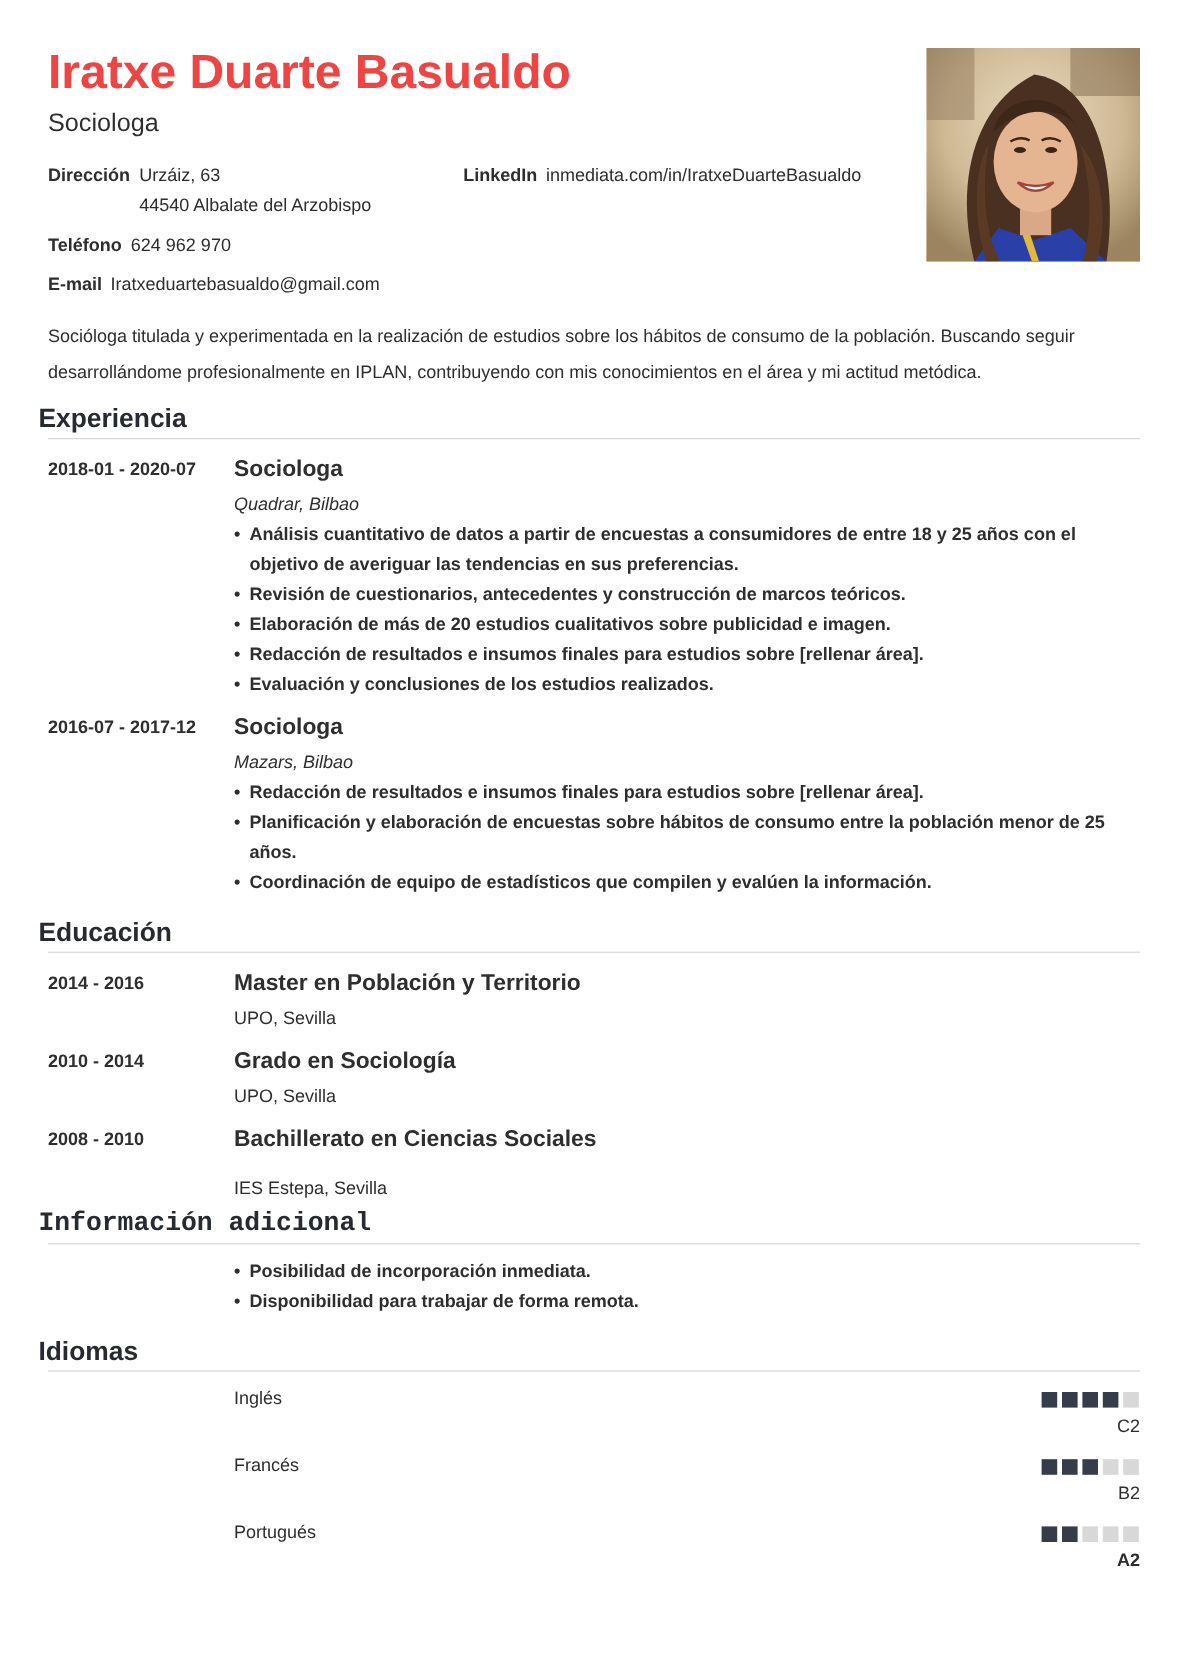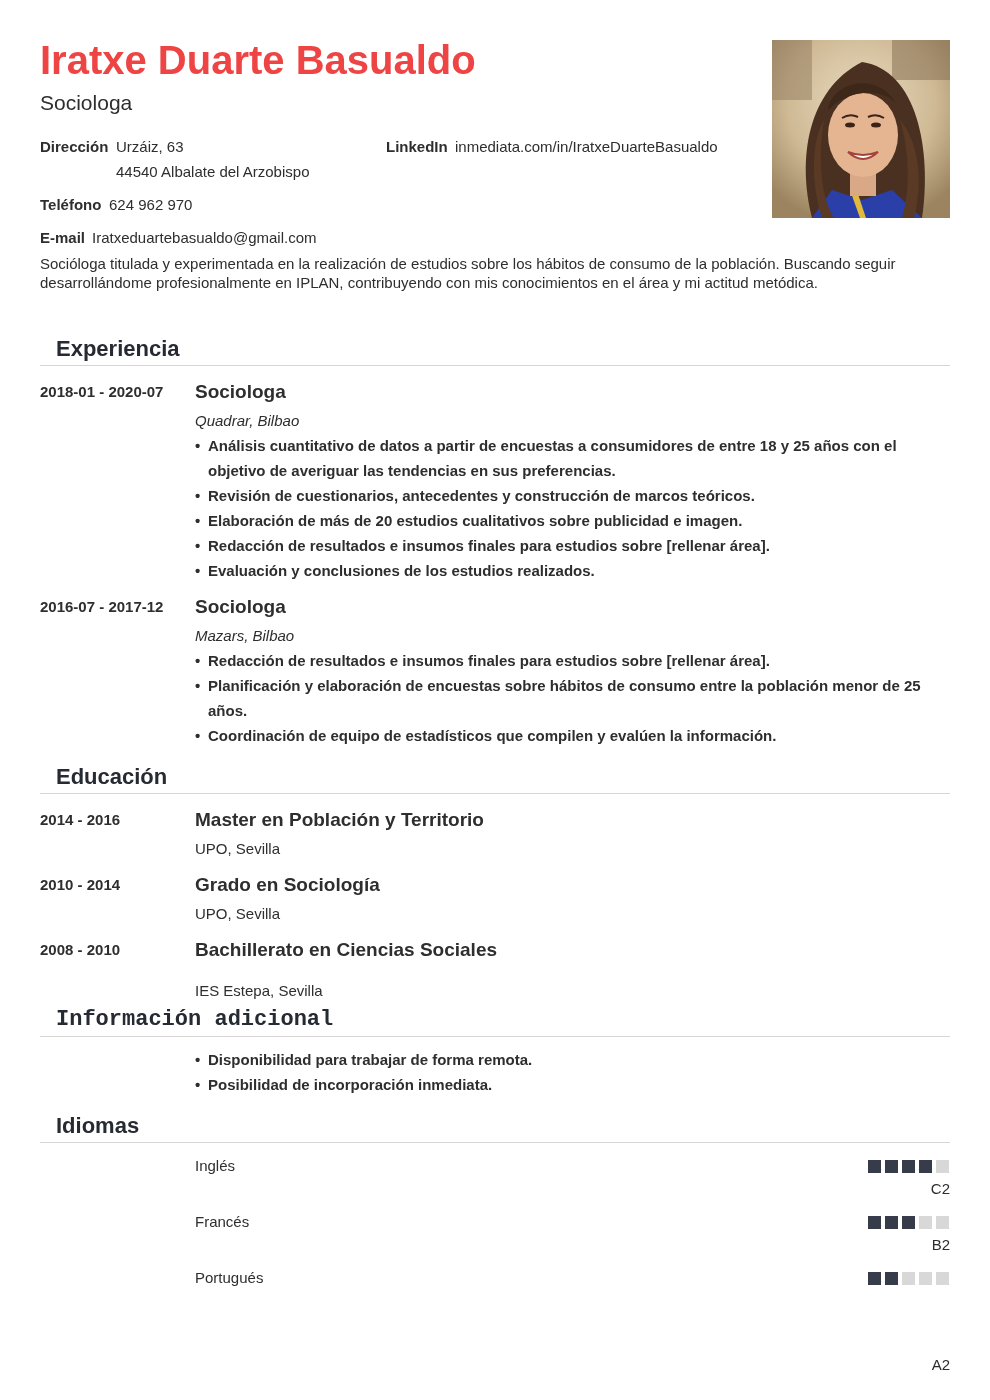--- a/index.html
+++ b/index.html
@@ -25,26 +25,26 @@
     position: absolute; left: 772px; top: 40px; width: 178px; height: 178px;
     overflow: hidden;
     background: linear-gradient(180deg, #cbb796 0%, #d9cba9 40%, #d8c09a 70%, #b29668 100%);
   }
 
   .contact-label { font-weight: bold; color: #2e2e2e; font-size: 15px; }
   .contact-value { font-size: 15px; color: #2e2e2e; }
   .abs { position: absolute; white-space: nowrap; }
 
   .summary {
-    position: absolute; left: 40px; top: 254px; width: 880px;
-    font-size: 15px; line-height: 19px; color: #2e2e2e;
+    position: absolute; left: 40px; top: 266px; width: 880px;
+    font-size: 15px; line-height: 30px; color: #2e2e2e;
   }
 
   .section-title {
-    position: absolute; left: 56px;
+    position: absolute; left: 32px;
     font-size: 22px; font-weight: bold; color: #252a33;
   }
   .section-rule {
     position: absolute; left: 40px; width: 910px; height: 1px; background: #d6d6d6;
   }
 
   .date { position: absolute; left: 40px; font-size: 15px; font-weight: bold; color: #2e2e2e; white-space: nowrap; }
   .entry-title { position: absolute; left: 195px; font-size: 19px; font-weight: bold; color: #2e2e2e; white-space: nowrap; }
   .entry-sub { position: absolute; left: 195px; font-size: 15px; color: #2e2e2e; white-space: nowrap; }
   .entry-sub.italic { font-style: italic; }
@@ -155,22 +155,22 @@
 <div class="entry-title" style="top:874px;">Grado en Sociología</div>
 <div class="entry-sub" style="top:905px;">UPO, Sevilla</div>
 
 <div class="date" style="top:941px;">2008 - 2010</div>
 <div class="entry-title" style="top:939px;">Bachillerato en Ciencias Sociales</div>
 <div class="entry-sub" style="top:970px;margin-top:12px;">IES Estepa, Sevilla</div>
 
 <div class="section-title" style="top:1007px;font-family:Liberation Mono, monospace;">Información adicional</div>
 <div class="section-rule" style="top:1036px;"></div>
 <ul class="bullets" style="top:1047px;">
+  <li>Posibilidad de incorporación inmediata.</li>
   <li>Disponibilidad para trabajar de forma remota.</li>
-  <li>Posibilidad de incorporación inmediata.</li>
 </ul>
 
 <div class="section-title" style="top:1113px;">Idiomas</div>
 <div class="section-rule" style="top:1142px;"></div>
 
 <div class="lang-name" style="top:1157px;">Inglés</div>
 <div class="lang-bar" style="top:1160px;">
     <span class="on"></span>
     <span class="on"></span>
     <span class="on"></span>
@@ -190,13 +190,13 @@
 <div class="lang-level" style="top:1236px;">B2</div>
 
 <div class="lang-name" style="top:1269px;">Portugués</div>
 <div class="lang-bar" style="top:1272px;">
     <span class="on"></span>
     <span class="on"></span>
     <span class="off"></span>
     <span class="off"></span>
     <span class="off"></span>
   </div>
-<div class="lang-level" style="top:1356px;">A2</div>
+<div class="lang-level" style="top:1292px;font-weight:bold;">A2</div>
 
 </body></html>

